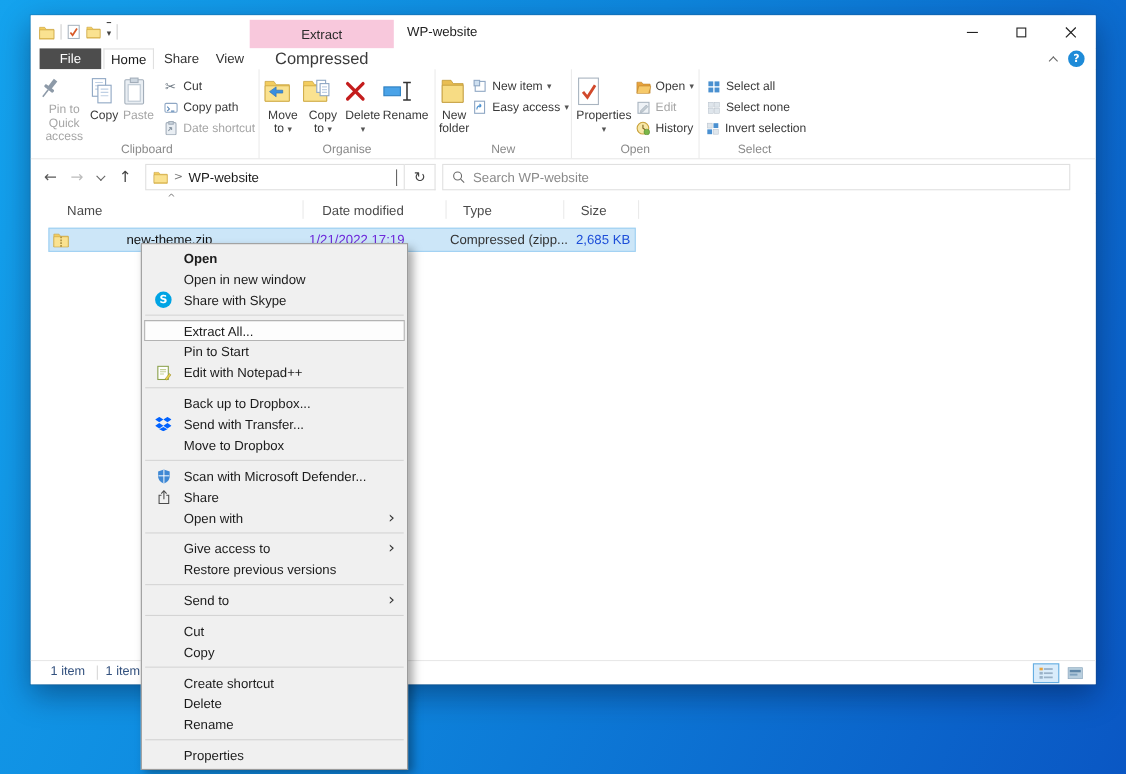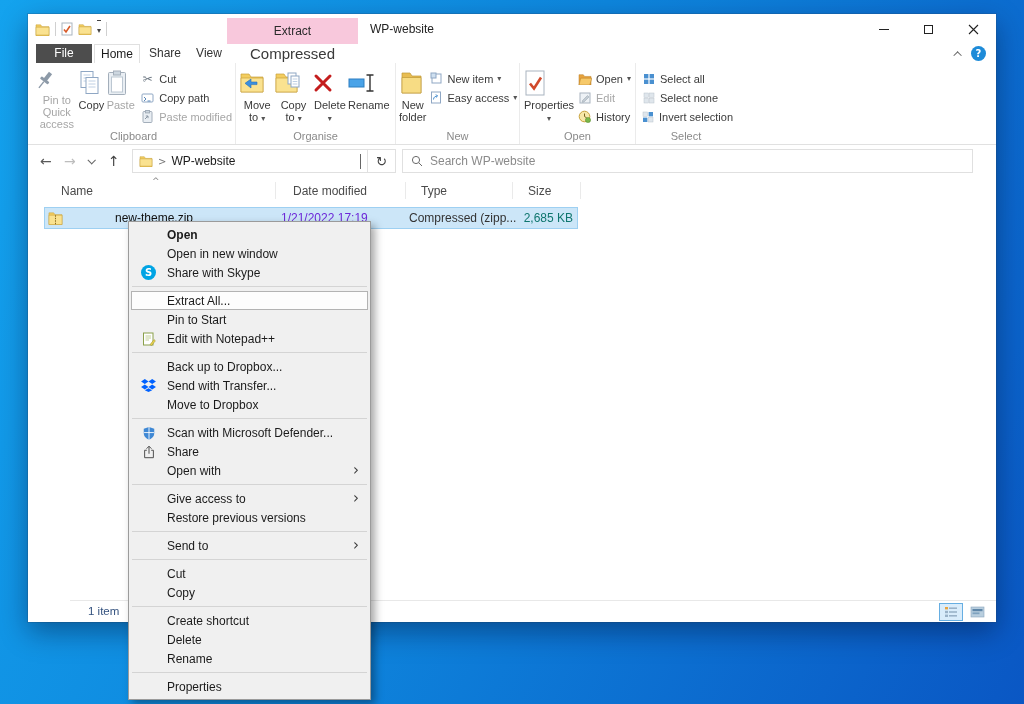--- a/index.html
+++ b/index.html
@@ -84,25 +84,25 @@
   
   .listarea { position:relative; height:398px; background:#fff; }
   .filerow {
     position:absolute; left:16px; top:5px; width:534px; height:22px;
     background:#cce6f8; border:1px solid #9ed0f2; display:flex; align-items:center;
   }
   .filerow span { position:absolute; white-space:nowrap; }
   .f-name { left:22px; color:#111;padding-left:48px; }
   .f-date { left:236px; color:#6d28d9; }
   .f-type { left:364px; color:#333; }
-  .f-size { right:4px; color:#0f766e; }
+  .f-size { right:4px; color:#1d4ed8; }
   .f-icon { position:absolute; left:3px; top:3px; }
 
   
-  .status { position:relative; height:22px; border-top:1px solid #e8e8e8; background:#fff;margin-left:42px; }
+  .status { position:relative; height:22px; border-top:1px solid #e8e8e8; background:#fff; }
   .st-txt { position:absolute; top:0; line-height:21px; font-size:11.5px; color:#33517e; }
   .st-div { position:absolute; left:60px; top:4px; width:1px; height:13px; background:#d8d8d8; }
   .viewtoggles { position:absolute; right:7px; top:2px; display:flex; gap:2px; }
   .vbtn { width:24px; height:18px; display:flex; align-items:center; justify-content:center; }
   .vbtn.sel { background:#d9ecfb; border:1px solid #66aee2; }
 
   
   .ctx {
     position:absolute; left:128px; top:221px; width:243px;
     background:#f0f0f0; border:1px solid #9b9b9b;
@@ -230,21 +230,21 @@
             <span>Copy path</span>
           </div>
           <div class="rsm disabled">
             <span class="sicon">
               <svg width="11" height="13" viewBox="0 0 11 13">
                   <rect x="1" y="1.5" width="9" height="11" rx="1" fill="#e9eef3" stroke="#a3aeba"></rect>
                   <rect x="3.5" y=".5" width="4" height="2.4" fill="#cdd7e0" stroke="#a3aeba"></rect>
                   <path d="M3 9l3-3m0 0v2.2m0-2.2H3.8" stroke="#8a97a4" fill="none"></path>
                 </svg>
             </span>
-            <span>Paste modified</span>
+            <span>Date shortcut</span>
           </div>
         </div>
       </div>
       <div class="glabel">Clipboard</div>
     </div>
 
     <div class="rgroup" style="width:160px;">
       <div class="grow">
         <div class="rbig" style="width:38px;">
           <span class="bicon">

